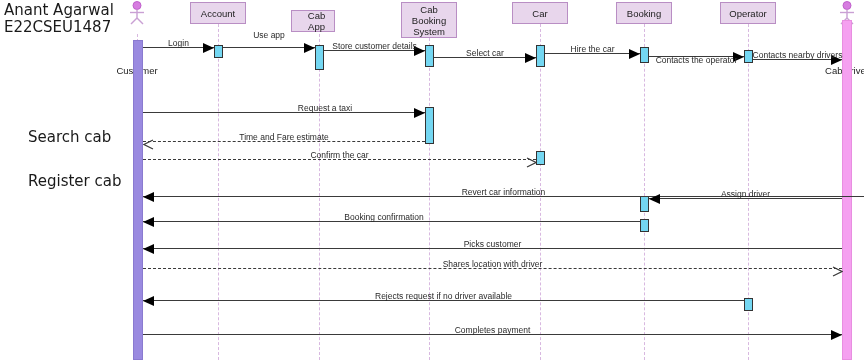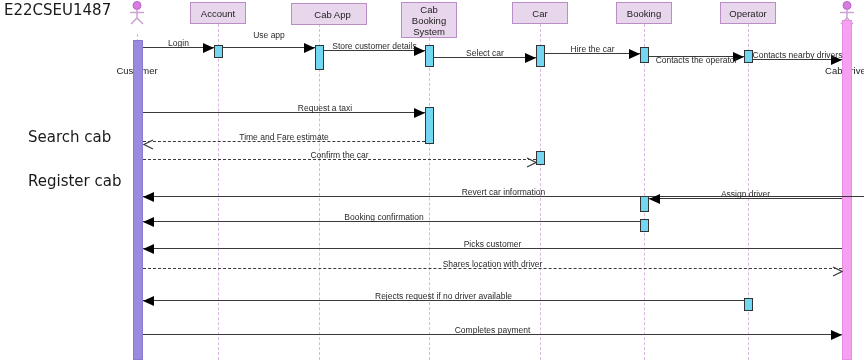--- a/index.html
+++ b/index.html
@@ -127,20 +127,21 @@
   .open-arrow {
     position: absolute;
   }
 </style>
 </head>
 <body>
 
 <div id="canvas">
 
   <div class="student-name">
+    <div>Anant Agarwal</div>
     <div>E22CSEU1487</div>
   </div>
 
   <div id="lifelines-layer">
       <div class="lifeline" style="left: 137px; top: 34px; height: 326px;"></div>
       <div class="lifeline" style="left: 218px; top: 24px; height: 336px;"></div>
       <div class="lifeline" style="left: 319px; top: 24px; height: 336px;"></div>
       <div class="lifeline" style="left: 429px; top: 38px; height: 322px;"></div>
       <div class="lifeline" style="left: 540px; top: 24px; height: 336px;"></div>
       <div class="lifeline" style="left: 644px; top: 24px; height: 336px;"></div>
@@ -152,21 +153,21 @@
           <circle cx="12" cy="4.5" r="4" fill="#d67de0" stroke="#c060cc" stroke-width="1"></circle>
           <line x1="12" y1="8.5" x2="12" y2="17" stroke="#c9a0d4" stroke-width="1.4"></line>
           <line x1="5" y1="11.5" x2="19" y2="11.5" stroke="#c9a0d4" stroke-width="1.4"></line>
           <line x1="12" y1="17" x2="6" y2="23" stroke="#c9a0d4" stroke-width="1.4"></line>
           <line x1="12" y1="17" x2="18" y2="23" stroke="#c9a0d4" stroke-width="1.4"></line>
         </svg></div>
       <div class="actor-label" style="left: 137px; top: 24px;">Customer</div>
       <div class="participant-box" style="left: 190px; top: 2px; width: 56px; height: 22px;">
         <span>Account</span>
       </div>
-      <div class="participant-box" style="left: 291px; top: 3px; width: 76px; height: 22px; padding-left: 9px;">
+      <div class="participant-box" style="left: 291px; top: 10px; width: 44px; height: 22px; padding-left: 9px;">
         <span>Cab App</span>
       </div>
       <div class="participant-box" style="left: 401px; top: 2px; width: 56px; height: 36px;">
         <span>Cab Booking System</span>
       </div>
       <div class="participant-box" style="left: 512px; top: 2px; width: 56px; height: 22px;">
         <span>Car</span>
       </div>
       <div class="participant-box" style="left: 616px; top: 2px; width: 56px; height: 22px;">
         <span>Booking</span>

